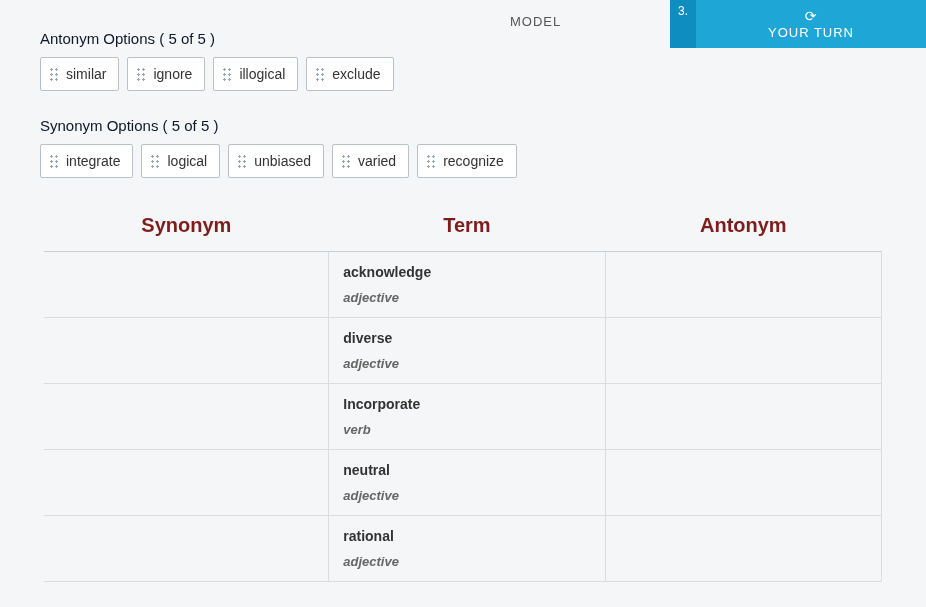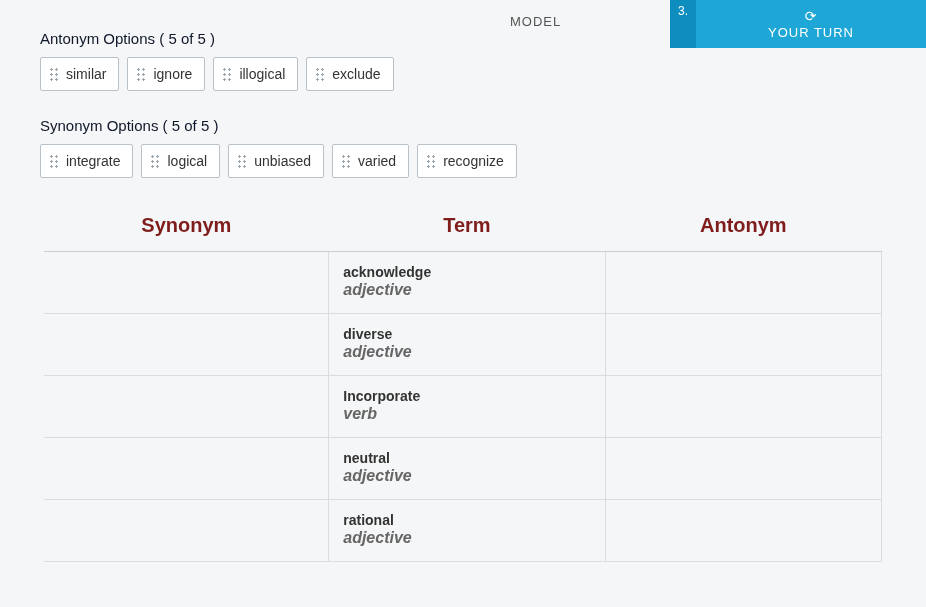--- a/index.html
+++ b/index.html
@@ -129,22 +129,22 @@
     td.col-term {
       border-right: 1px solid #d9dde0;
     }
     .term-word {
       color: #333;
     }
     .term-pos {
       display: block;
       font-style: italic;
       color: #666;
-      margin-top: 1px;
-      font-size: 16px;
+      margin-top: 10px;
+      font-size: 13px;
     }
   </style>
 </head>
 <body>
 
 <div class="top-bar">
   <div class="top-label-model">MODEL</div>
   <div class="top-tab-num">3.</div>
   <div class="top-tab">
     <span class="refresh-icon">⟳</span>

